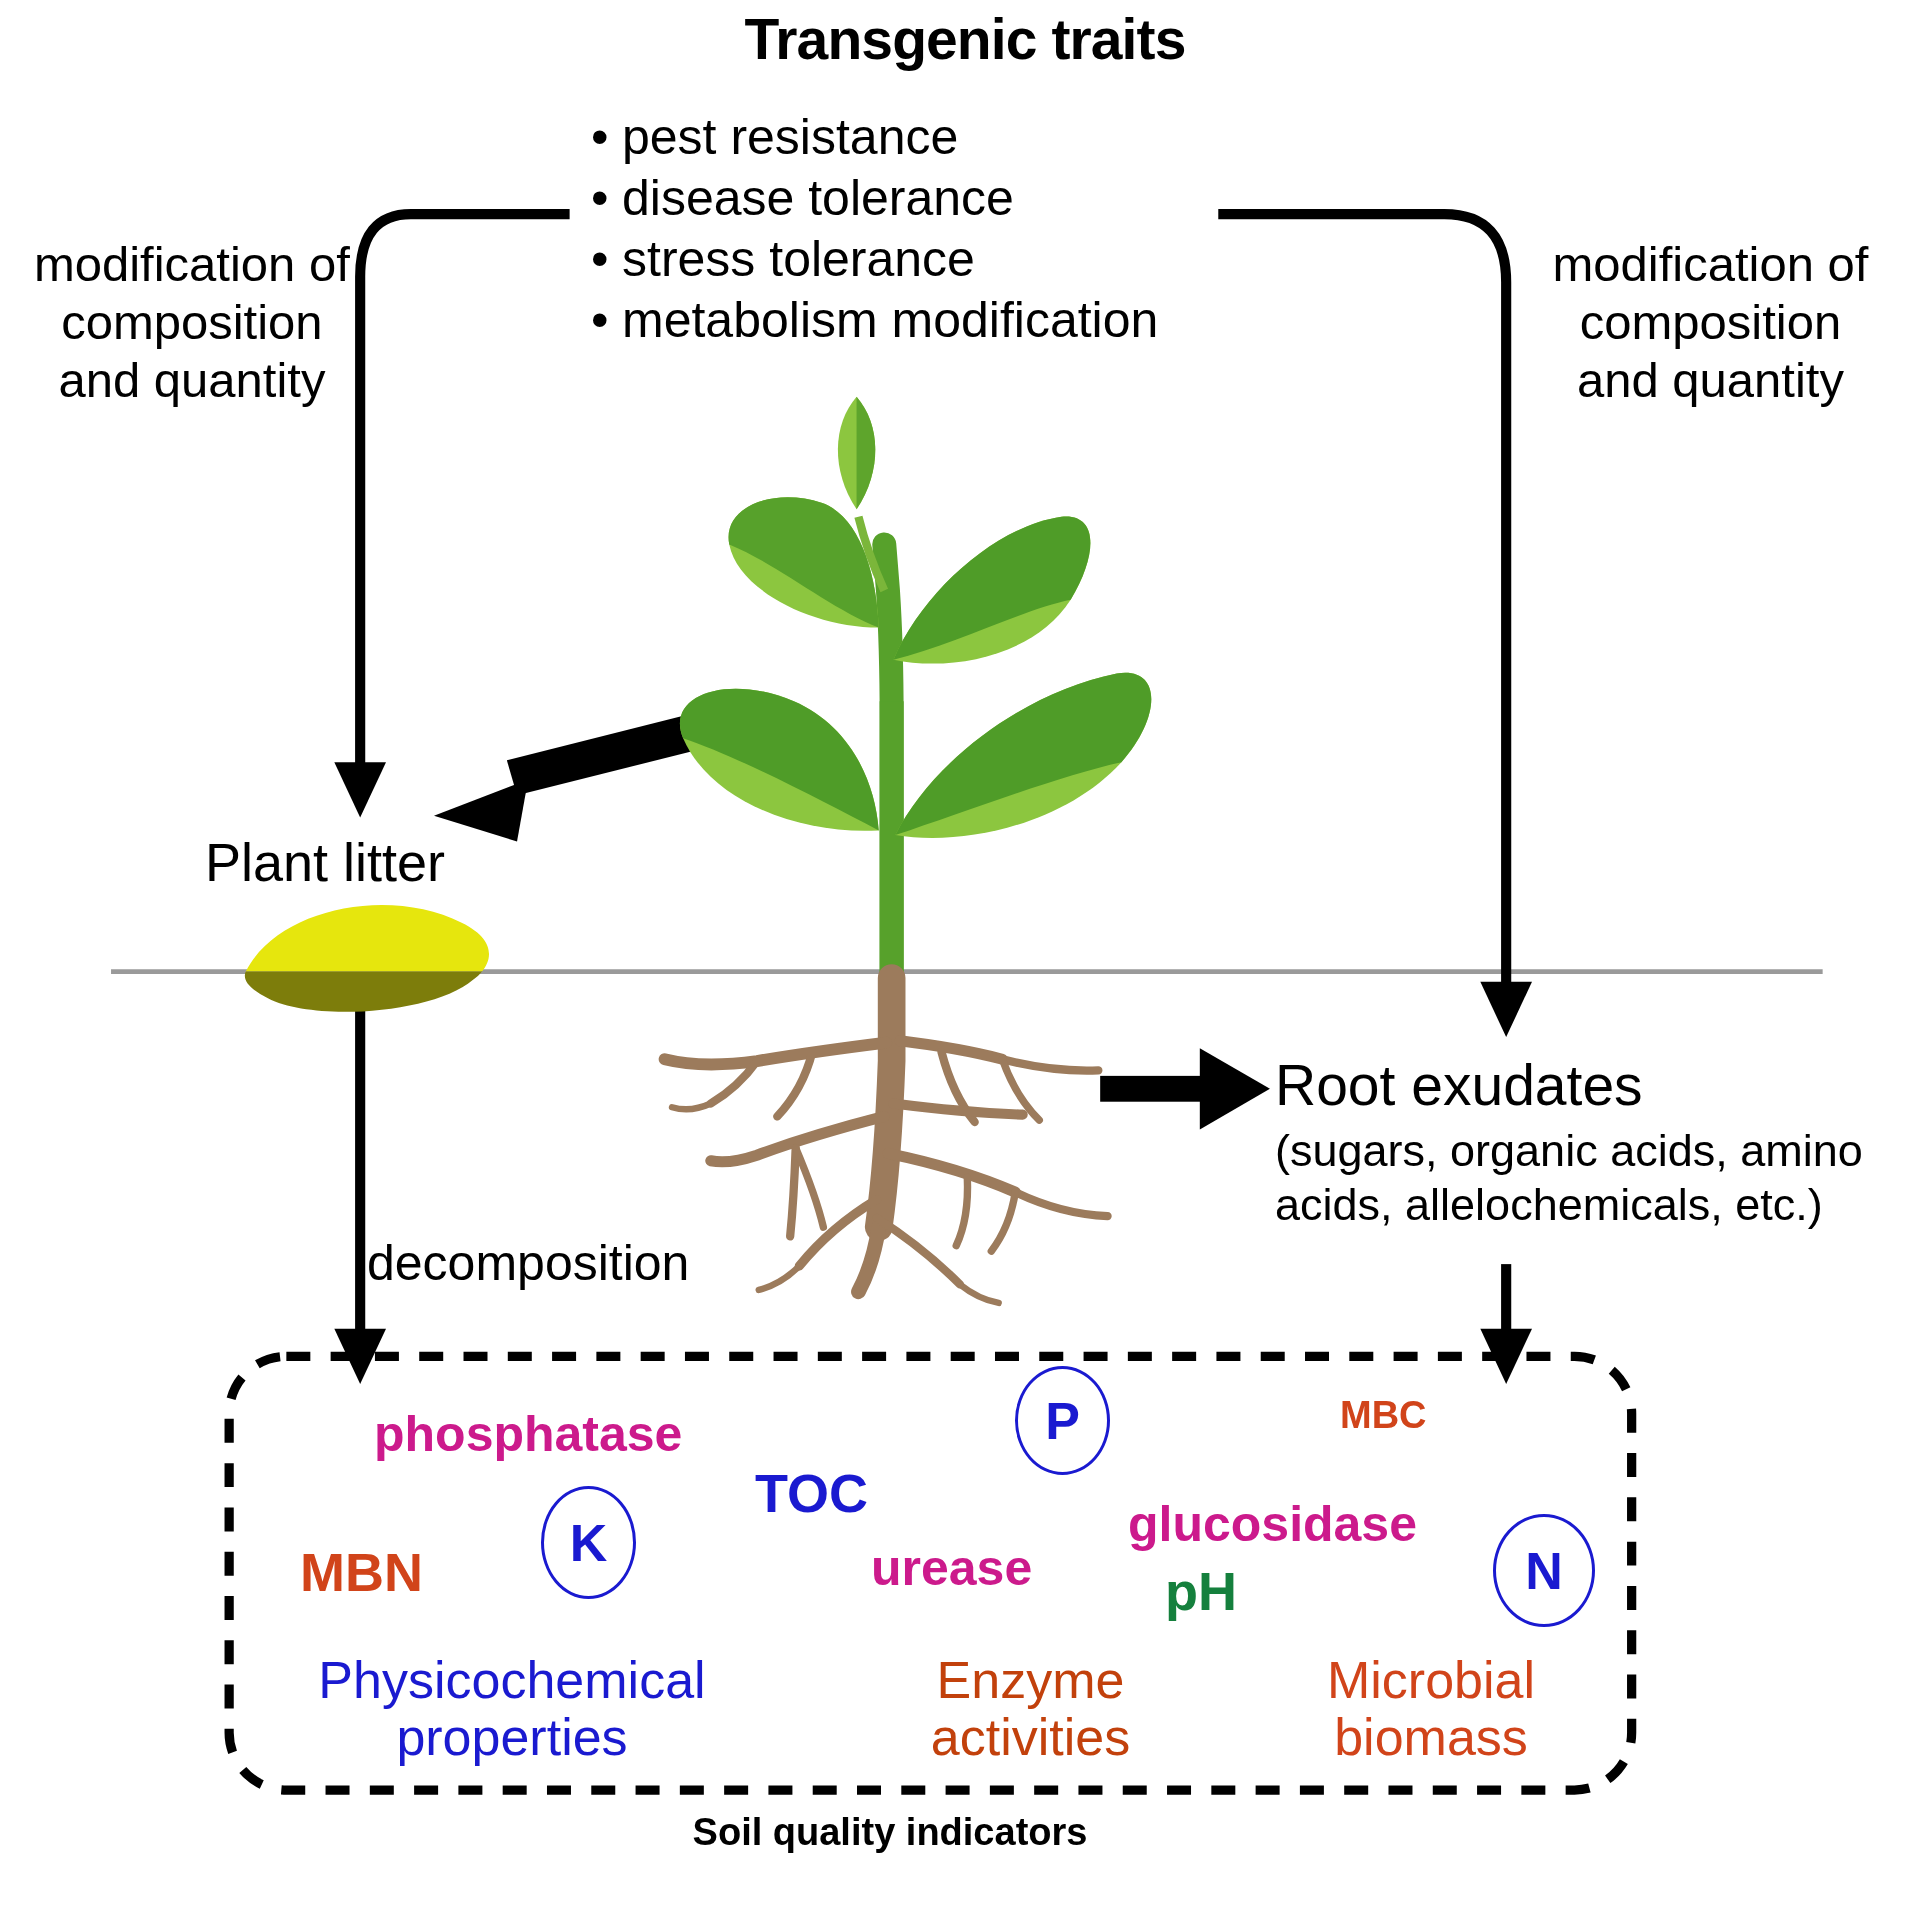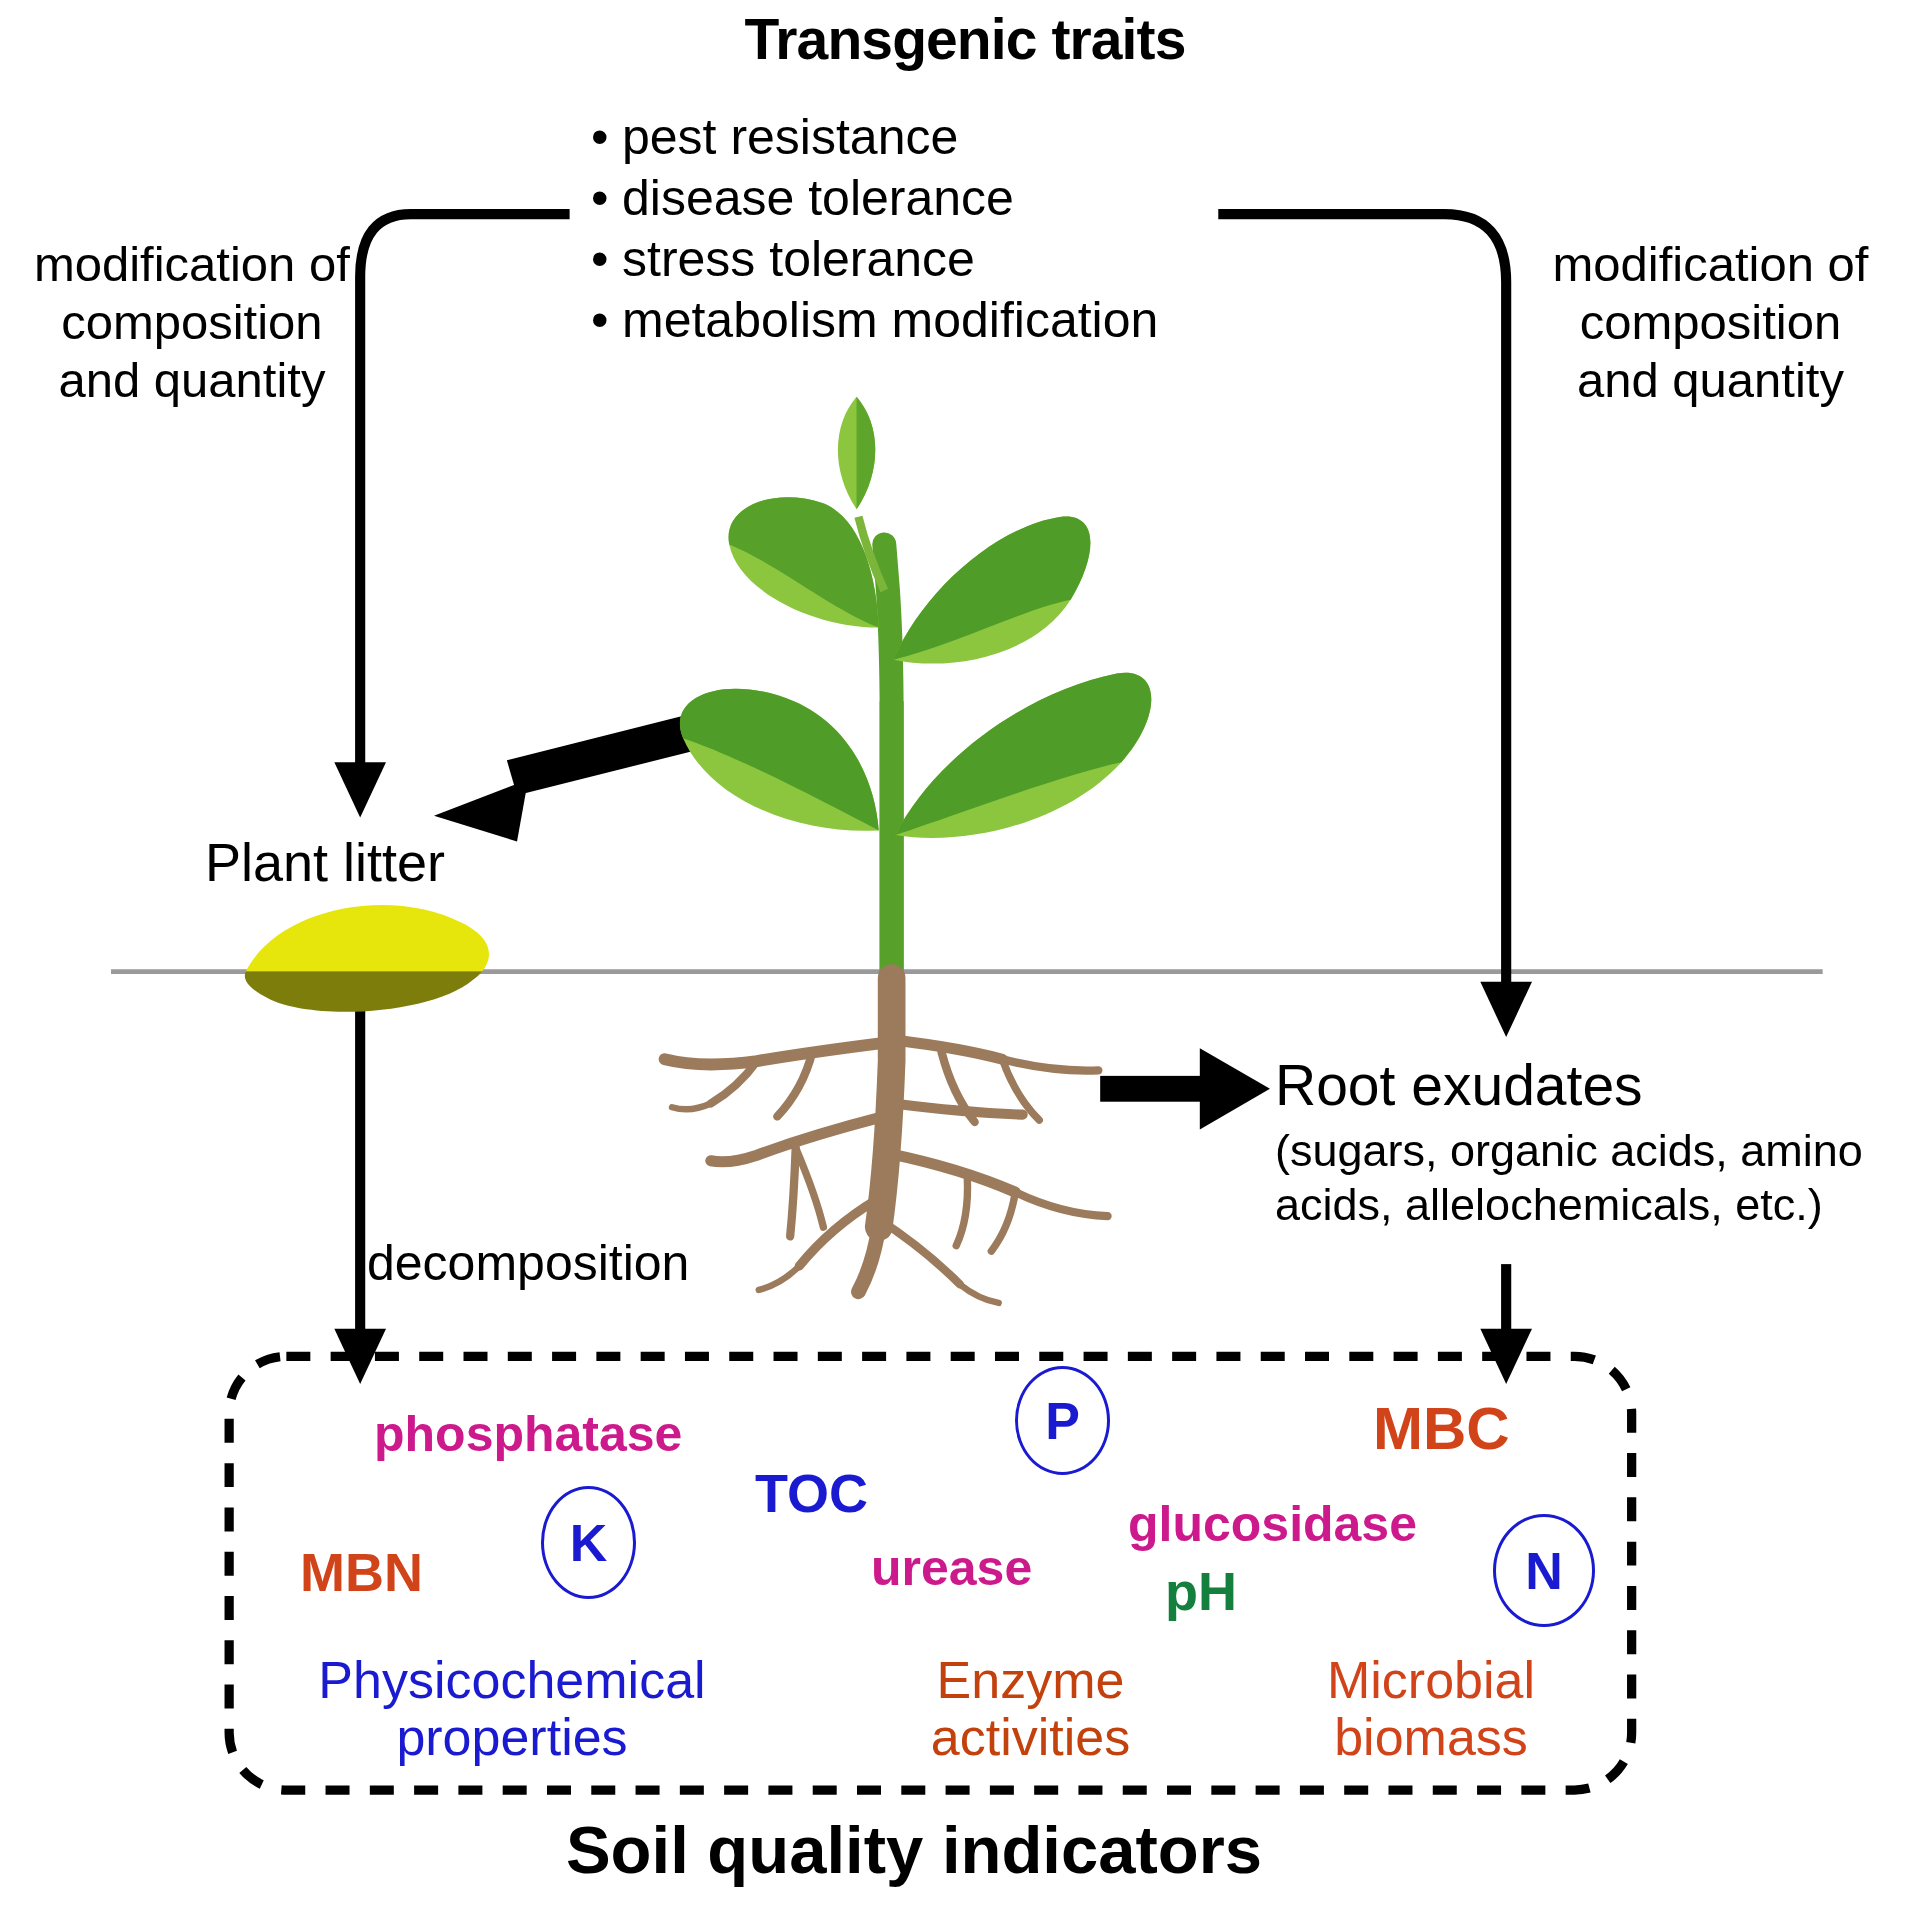--- a/index.html
+++ b/index.html
@@ -20,21 +20,21 @@
   .sidecap{font-size:49px;line-height:58px;}
   #cap-left{left:7.4px;top:235px;width:369px;text-align:center;}
   #cap-right{left:1512px;top:235px;width:397px;text-align:center;}
 
   
   #plant-litter{left:205px;top:831px;font-size:54px;}
   #decomposition{left:367px;top:1234px;font-size:50px;}
   #root-ex-title{left:1275px;top:1052px;font-size:57px;white-space:nowrap;}
   #root-ex-sub{left:1275px;top:1124px;width:655px;font-size:45px;line-height:54px;}
   #bottom-caption{left:0;top:1811px;width:1780px;text-align:center;
-                  font-size:67px;font-weight:bold;padding-left:24px;}
+                  font-size:38px;font-weight:bold;}
 
   
   .ind{position:absolute;white-space:nowrap;font-weight:bold;}
   .circ{position:absolute;display:flex;align-items:center;justify-content:center;
         border:3.7px solid #1a1ad0;border-radius:50%;color:#1a1ad0;
         font-weight:bold;}
   .cat{position:absolute;text-align:center;font-size:52px;line-height:57px;}
 
   svg{position:absolute;left:0;top:0;overflow:visible;}
 </style>
@@ -182,21 +182,21 @@
       <path d="M 1040 1392 Q 1060 1408 1082 1412" stroke-width="7"></path>
     </g>
   </g>
 
   <rect x="248" y="1470" width="1520" height="470" rx="62" ry="62" fill="none" stroke="#000" stroke-width="10" stroke-dasharray="26 22"></rect>
 </svg>
 
 <div id="indicator-words">
     <div class="ind" style="left: 374px; top: 1405px; font-size: 50px; color: rgb(204, 26, 140);">phosphatase</div>
     <div class="ind" style="left: 755px; top: 1462px; font-size: 54px; color: rgb(26, 26, 208);">TOC</div>
-    <div class="ind" style="left: 1340px; top: 1394px; font-size: 60px; color: rgb(209, 68, 26); margin-left: 33px;">MBC</div>
+    <div class="ind" style="left: 1340px; top: 1394px; font-size: 38px; color: rgb(209, 68, 26);">MBC</div>
     <div class="ind" style="left: 1128px; top: 1495px; font-size: 50px; color: rgb(204, 26, 140);">glucosidase</div>
     <div class="ind" style="left: 300px; top: 1541px; font-size: 54px; color: rgb(209, 68, 26);">MBN</div>
     <div class="ind" style="left: 871px; top: 1539px; font-size: 50px; color: rgb(204, 26, 140);">urease</div>
     <div class="ind" style="left: 1165px; top: 1560px; font-size: 54px; color: #15803d;">pH</div>
   </div>
 <div id="circled-words">
     <div class="circ" style="left: 541px; top: 1486px; width: 89px; height: 107px; font-size: 52px; color: rgb(26, 26, 208); border-color: rgb(26, 26, 208);">K</div>
     <div class="circ" style="left: 1015px; top: 1366px; width: 89px; height: 103px; font-size: 52px; color: rgb(26, 26, 208); border-color: rgb(26, 26, 208);">P</div>
     <div class="circ" style="left: 1493px; top: 1514px; width: 96px; height: 107px; font-size: 52px; color: rgb(26, 26, 208); border-color: rgb(26, 26, 208);">N</div>
   </div>

